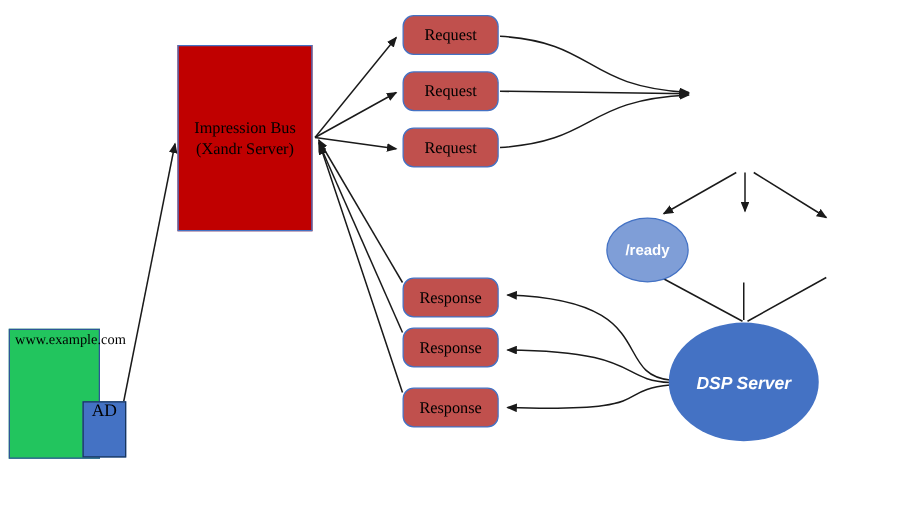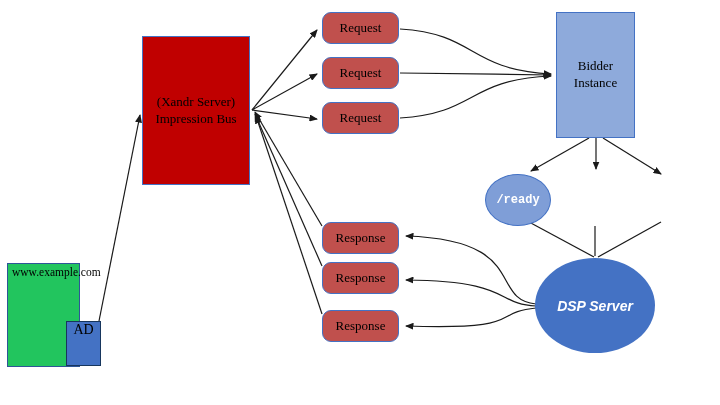--- a/index.html
+++ b/index.html
@@ -58,21 +58,21 @@
     background:#8EAADB;border:1px solid #4472C4;box-sizing:border-box;
     display:flex;flex-direction:column;align-items:center;justify-content:center;
     font-size:13px;color:#000;text-align:center;line-height:1.3;
   }
 
   
   .endpoint{
     position:absolute;border-radius:50%;
     background:#7F9ED7;border:1px solid #4472C4;box-sizing:border-box;
     display:flex;align-items:center;justify-content:center;
-    font-family:Liberation Mono, monospace;font-weight:bold;
+    font-family:Liberation Sans, sans-serif;font-weight:bold;
     font-size:12px;color:#ffffff;
   }
   .ep-ready{left:485px;top:174px;width:66px;height:52px;}
   .ep-bid{left:563px;top:175px;width:65px;height:51px;}
   .ep-click{left:640px;top:177px;width:64px;height:49px;}
 
   
   .dsp{
     position:absolute;left:535px;top:258px;width:120px;height:95px;
     border-radius:50%;background:#4472C4;
@@ -121,22 +121,22 @@
   </svg>
 
   <div class="website">
     <div class="website-label">www.example.com</div>
     <div class="ad-box">
       <span>AD</span>
     </div>
   </div>
 
   <div class="bus">
+    <span>Impression Bus</span>
     <span>(Xandr Server)</span>
-    <span>Impression Bus</span>
   </div>
 
   <div class="pill req1">
     <span>Request</span>
   </div>
   <div class="pill req2">
     <span>Request</span>
   </div>
   <div class="pill req3">
     <span>Request</span>
@@ -145,24 +145,20 @@
   <div class="pill res1">
     <span>Response</span>
   </div>
   <div class="pill res2">
     <span>Response</span>
   </div>
   <div class="pill res3">
     <span>Response</span>
   </div>
 
-  <div class="bidder">
-    <span>Bidder</span>
-    <span>Instance</span>
-  </div>
 
   <div class="endpoint ep-ready">
     <span>/ready</span>
   </div>
 
   <div class="dsp">
     <span>DSP Server</span>
   </div>
 
 </div>

